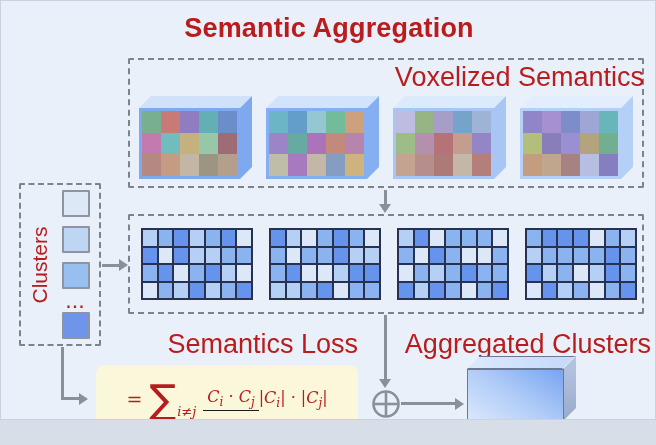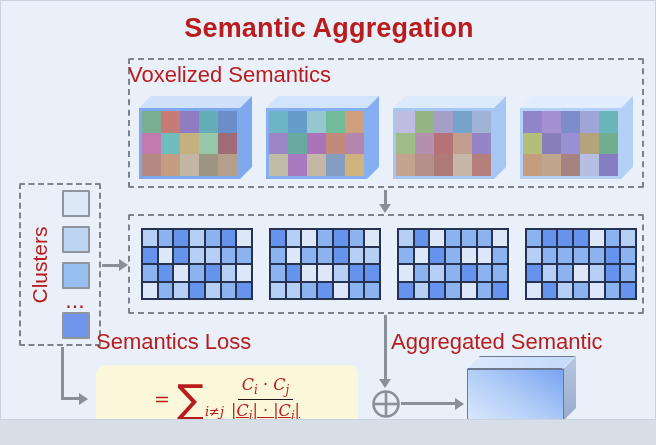--- a/index.html
+++ b/index.html
@@ -4,21 +4,21 @@
 <style>
   html,body{margin:0;padding:0;background:#d8dee8;}
   #canvas{
     position:relative;width:656px;height:420px;overflow:hidden;
     background:#eaf0f9;font-family:"Liberation Sans",sans-serif;color:#b91c1c;
     border:1px solid #c9d2e0;box-sizing:border-box;
   }
   .abs{position:absolute;}
   .dashed-box{border:2px dashed #7d838d;border-radius:2px;box-sizing:border-box;background:transparent;}
   .page-title{font-size:27px;font-weight:700;text-align:center;letter-spacing:0.2px;}
-  .section-label{font-size:22px;text-align:left;white-space:nowrap;}
+  .section-label{font-size:27px;text-align:right;white-space:nowrap;}
   
   .vox-row{display:flex;justify-content:space-between;}
   .vox{position:relative;width:113px;height:83px;flex:0 0 auto;}
   .vox-top{position:absolute;left:0;top:0;width:113px;height:12px;
            clip-path:polygon(0px 12px,12px 0px,113px 0px,101px 12px);}
   .vox-right{position:absolute;left:101px;top:0;width:12px;height:83px;
            clip-path:polygon(0px 12px,12px 0px,12px 71px,0px 83px);}
   .vox-front{position:absolute;left:0;top:12px;width:101px;height:71px;box-sizing:border-box;
            border-width:3px;border-style:solid;}
   .vox-mosaic{position:absolute;inset:0;display:grid;
@@ -38,23 +38,23 @@
   .aline{background:#8a9099;}
   .ah-down{width:0;height:0;border-left:6px solid transparent;border-right:6px solid transparent;border-top:9px solid #8a9099;}
   .ah-right{width:0;height:0;border-top:6px solid transparent;border-bottom:6px solid transparent;border-left:9px solid #8a9099;}
   
   .formula-box{background:#fbf7da;border-radius:9px;display:flex;align-items:center;justify-content:center;}
   .formula{display:flex;align-items:center;gap:7px;font-family:"DejaVu Serif",serif;font-style:italic;font-size:19px;}
   .formula sub{font-size:12px;font-style:italic;}
   .f-sigma-wrap{display:flex;align-items:flex-end;}
   .f-sigma{font-size:40px;font-style:normal;line-height:0.85;font-family:"DejaVu Sans",sans-serif;}
   .f-sigma-sub{font-size:13px;margin-left:1px;margin-bottom:-3px;}
-  .f-frac{display:inline-flex;flex-direction:column;align-items:center;font-size:16px;}
+  .f-frac{display:inline-flex;align-items:center;font-size:16px;}
   .f-num{padding:0 4px 1px 4px;border-bottom:1.6px solid #1b1b1b;}
-  .f-den{padding-top:1px;text-decoration:underline;}
+  .f-den{padding-top:1px;}
   
   .agg-front{background:linear-gradient(to bottom left,#79a4f2 0%,#aecbf7 45%,#e3eefd 100%);
              border:1.5px solid #6e7890;box-sizing:border-box;}
   .agg-top{background:linear-gradient(to right,#dbe9fc,#c3d9fa);border:1.5px solid #6e7890;box-sizing:border-box;
            clip-path:polygon(0px 13px,13px 0px,108px 0px,95px 13px);}
   .agg-side{background:linear-gradient(to bottom,#b7c6e2,#93a5c6);border:1.5px solid #6e7890;box-sizing:border-box;
            clip-path:polygon(0px 13px,13px 0px,13px 52px,0px 65px);}
 </style>
 </head>
 <body>
@@ -314,21 +314,21 @@
         <span class="f-sigma">∑</span>
         <span class="f-sigma-sub">i≠j</span>
       </span>
       <span class="f-frac">
         <span class="f-num"><span>C</span><sub>i</sub> <span>·</span> <span>C</span><sub>j</sub></span>
         <span class="f-den"><span>|C</span><sub>i</sub><span>| · |C</span><sub>j</sub><span>|</span></span>
       </span>
     </div>
   </div>
 
-  <div class="abs section-label" style="left:390px;top:328px;width:260px;">Aggregated Semantic</div>
+  <div class="abs section-label" style="left:390px;top:328px;width:260px;">Aggregated Clusters</div>
 
   <div class="abs aline" style="left:383px;top:314px;width:3px;height:64px;"></div>
   <div class="abs ah-down" style="left:378px;top:378px;"></div>
 
   <svg class="abs" style="left:370px;top:388px;" width="30" height="30" viewBox="0 0 30 30">
     <circle cx="15" cy="15" r="12.5" fill="#eaf0f9" stroke="#8a9099" stroke-width="2.6"></circle>
     <line x1="2.5" y1="15" x2="27.5" y2="15" stroke="#8a9099" stroke-width="2.6"></line>
     <line x1="15" y1="2.5" x2="15" y2="27.5" stroke="#8a9099" stroke-width="2.6"></line>
   </svg>
 

